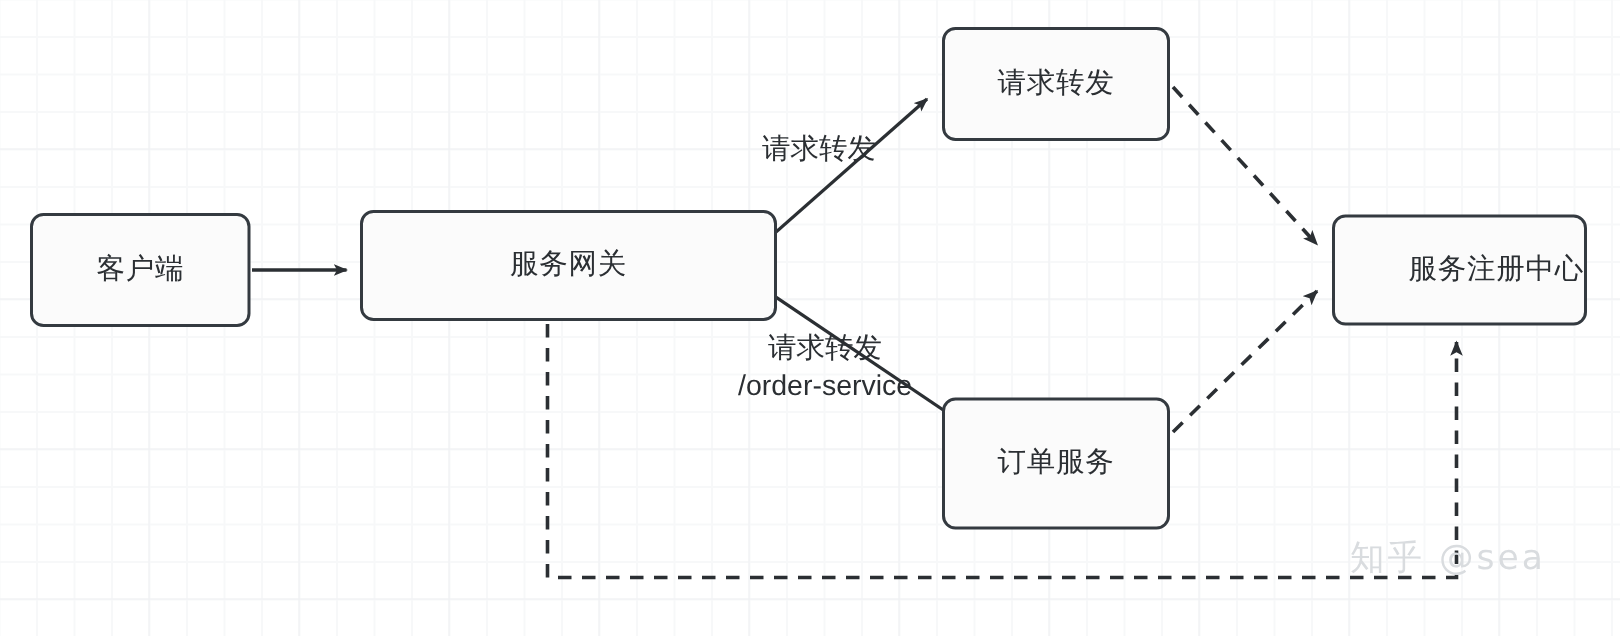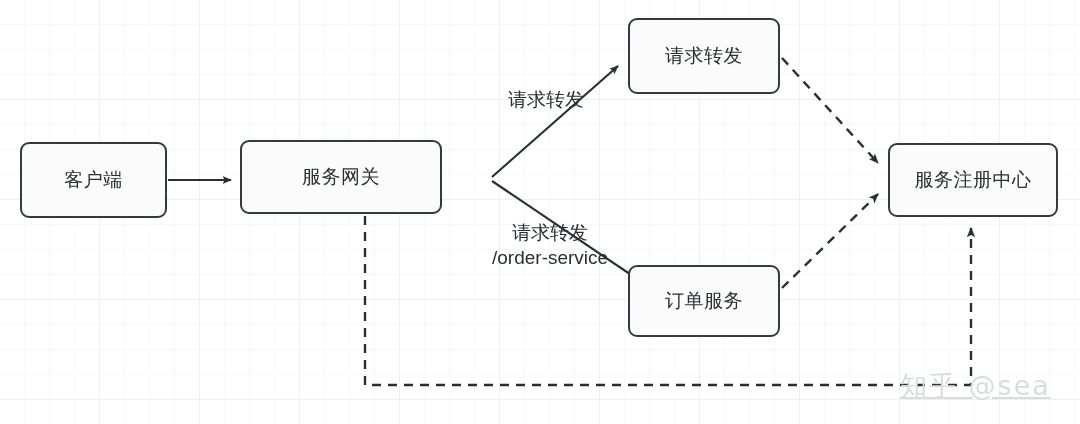--- a/index.html
+++ b/index.html
@@ -44,24 +44,24 @@
     font-size: 19px;
     letter-spacing: 0.5px;
   }
   .node .en {
     font-size: 19px;
     letter-spacing: 0.2px;
   }
   .node.single .cn { font-size: 19px; }
 
   #node-client   { left: 20px;  top: 142px; width: 147px; height: 76px; }
-  #node-gateway  { left: 240px; top: 140px; width: 202px; height: 74px; }
+  #node-gateway  { left: 240px; top: 140px; width: 278px; height: 74px; }
   #node-user     { left: 628px; top: 18px;  width: 152px; height: 76px; }
-  #node-order    { left: 628px; top: 265px; width: 152px; height: 72px; gap: 48px; }
-  #node-registry { left: 888px; top: 143px; width: 170px; height: 74px; }
+  #node-order    { left: 628px; top: 265px; width: 152px; height: 88px; gap: 48px; }
+  #node-registry { left: 888px; top: 143px; width: 170px; height: 74px; align-items: flex-end; }
 
   .edge-label {
     position: absolute;
     font-size: 19px;
     color: #2b2f33;
     line-height: 1.3;
     white-space: nowrap;
     text-align: center;
   }
   #label-user  { left: 508px; top: 88px; }
@@ -69,27 +69,26 @@
 
   #wires {
     position: absolute;
     left: 0; top: 0;
     width: 1080px; height: 424px;
     pointer-events: none;
   }
   .watermark {
     position: absolute;
     left: 900px;
-    top: 368px;
-    font-size: 27px;
+    top: 356px;
+    font-size: 23px;
     color: #d9dcdf;
     letter-spacing: 2px;
     white-space: nowrap;
     font-family: "DejaVu Sans", sans-serif;
-    text-decoration: underline;
   }
 </style>
 </head>
 <body>
 
 <div id="canvas">
 
   <svg id="wires" viewBox="0 0 1080 424" width="1080" height="424">
     <defs>
       <marker id="arrow-solid" markerWidth="10" markerHeight="10" refX="8.4" refY="4" orient="auto" markerUnits="userSpaceOnUse">

